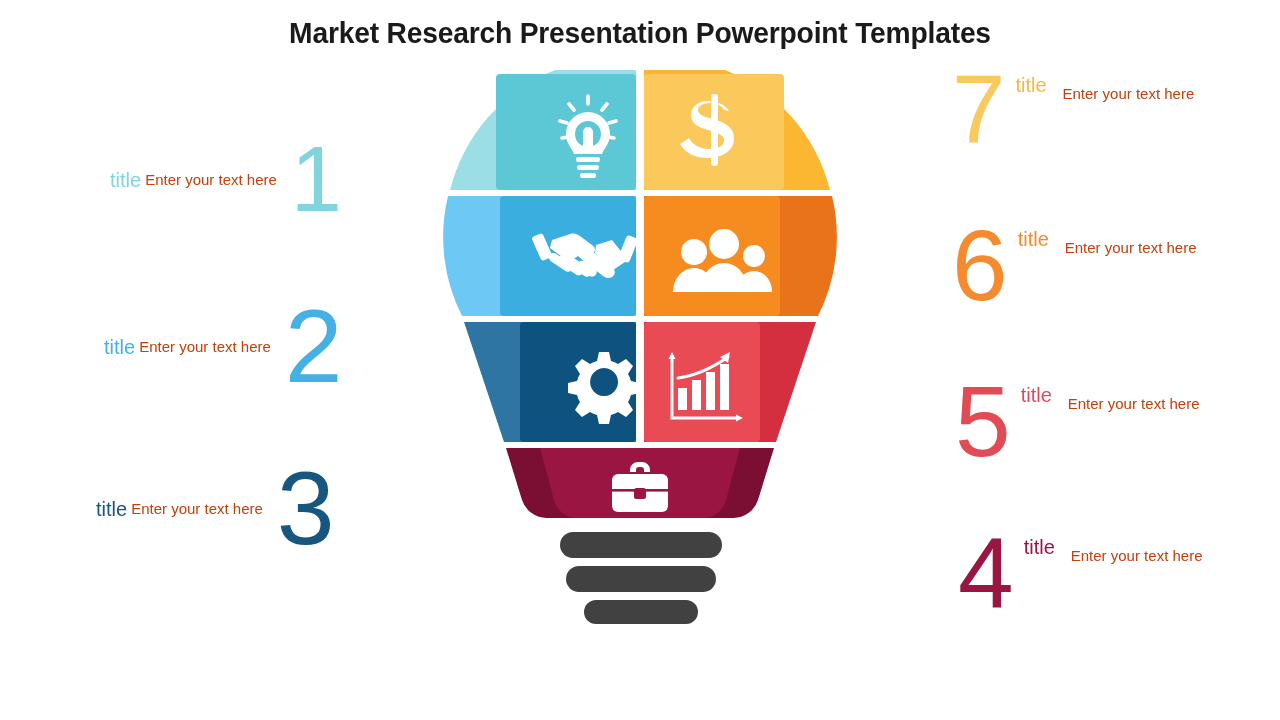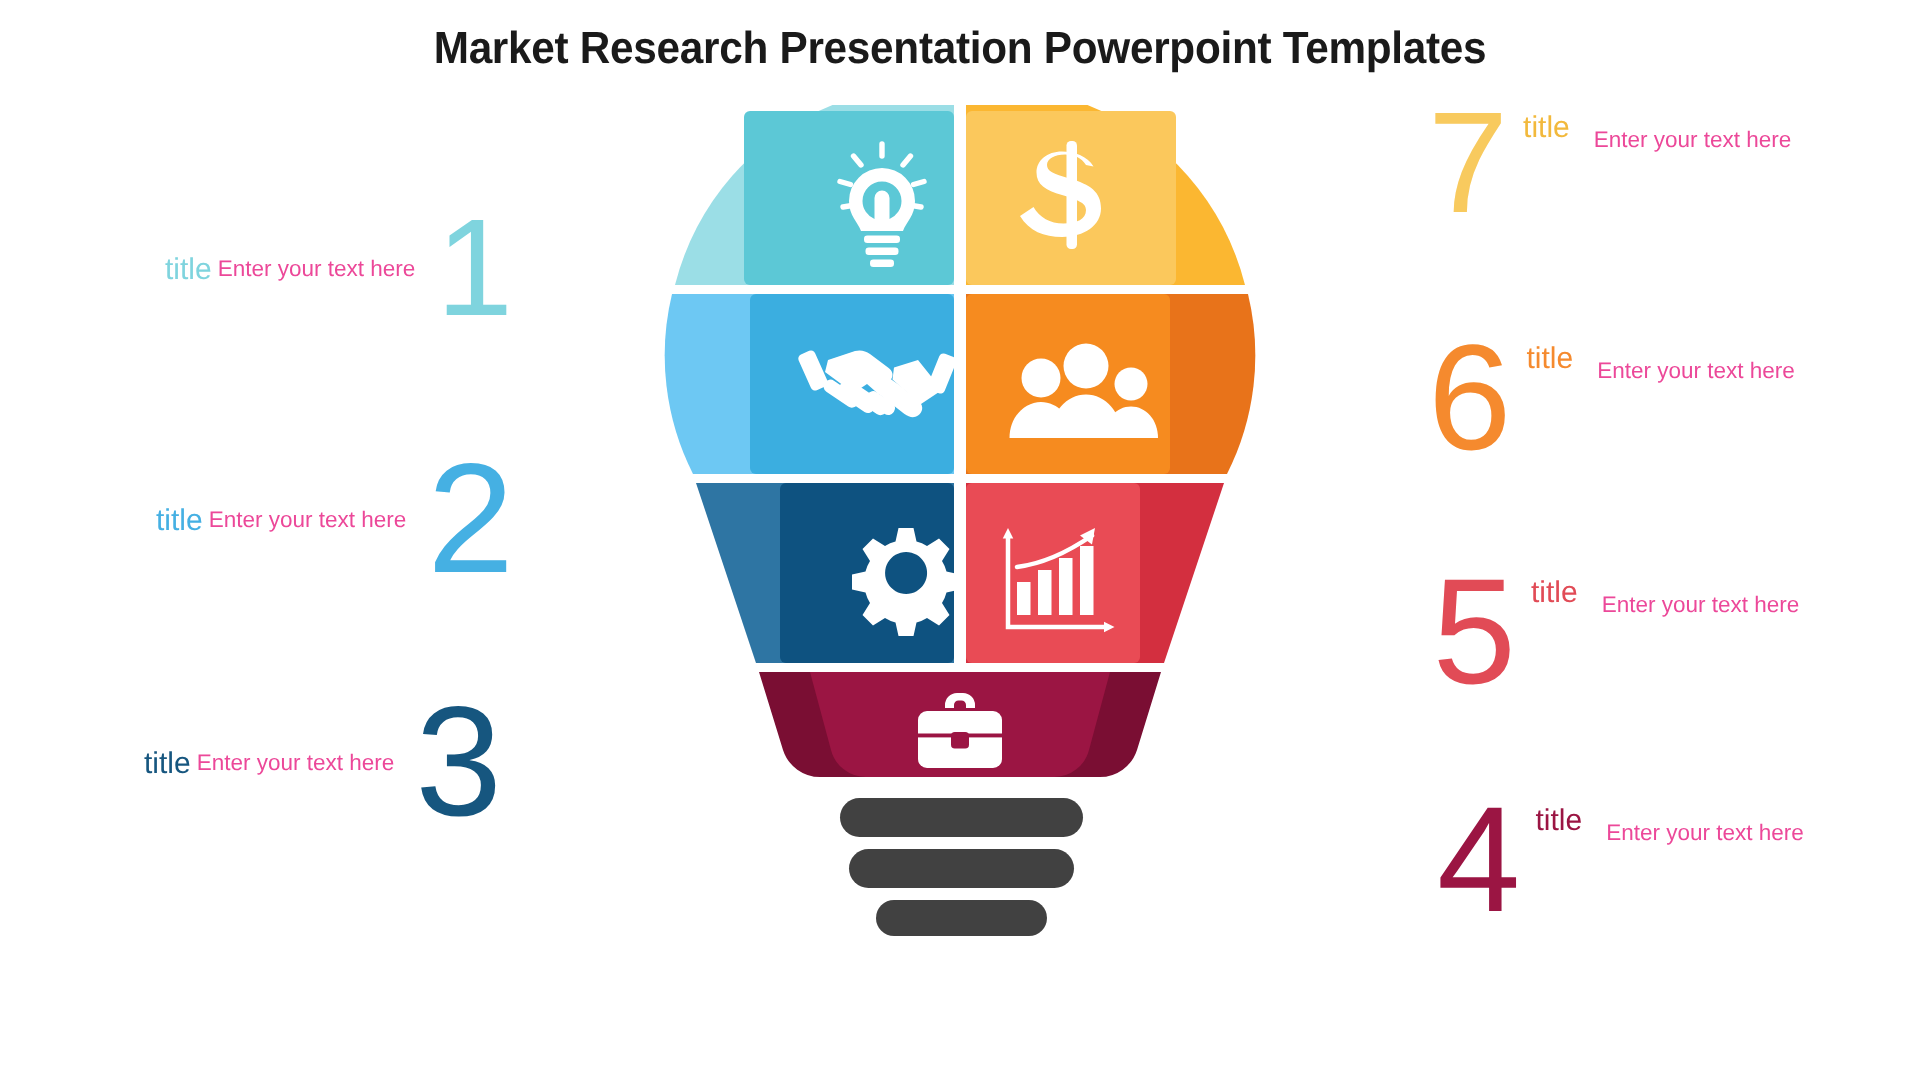--- a/index.html
+++ b/index.html
@@ -19,21 +19,21 @@
     font-family:"Liberation Sans", sans-serif;
     font-size:30px;font-weight:bold;color:#1a1a1a;
     letter-spacing:-0.2px;
     transform:scaleX(0.94);
   }
 
   
   .item{position:absolute;display:flex;align-items:center;}
   .item .txtcol{display:flex;flex-direction:row;}
   .item .ttl{font-size:20px;font-weight:400;line-height:1.1;}
-  .item .desc{font-size:15px;color:#ec4899;line-height:1.35;white-space:nowrap;}
+  .item .desc{font-size:15px;color:#c2410c;line-height:1.35;white-space:nowrap;}
   .num{
     font-family:"Liberation Sans", sans-serif;
     font-weight:300;
     font-size:96px;
     line-height:0.86;
     letter-spacing:-2px;
   }
 
   
   .item.left{flex-direction:row;}

